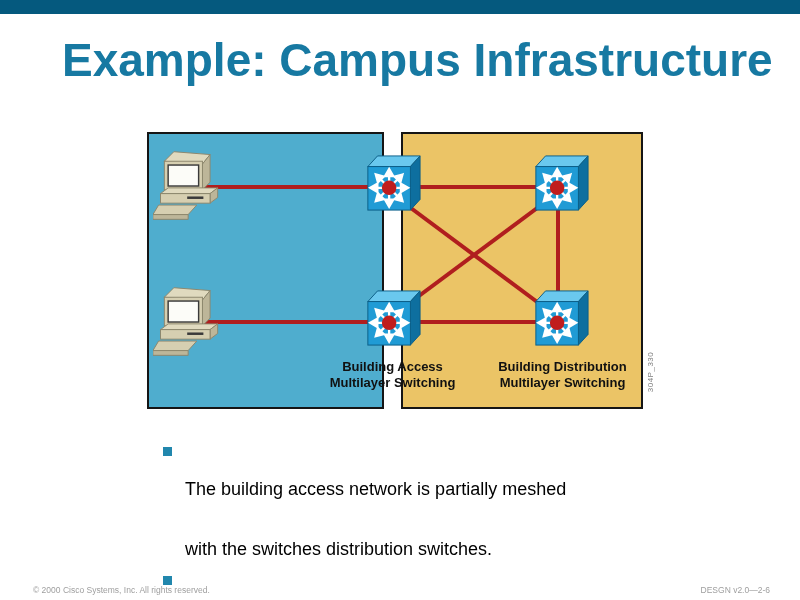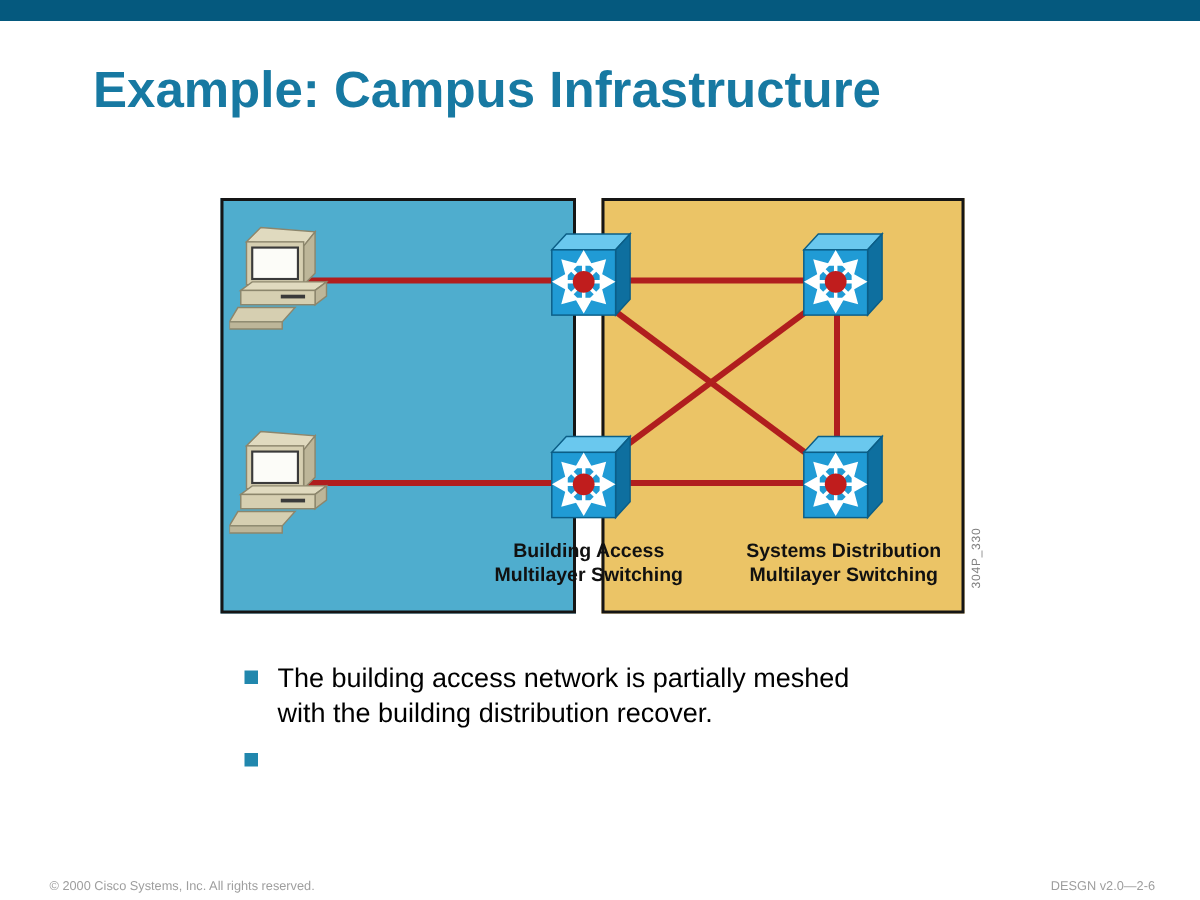--- a/index.html
+++ b/index.html
@@ -3,21 +3,21 @@
 <meta charset="utf-8">
 <style>
   html,body{margin:0;padding:0;background:#fff;}
   body{width:800px;height:600px;overflow:hidden;position:relative;
        font-family:"Liberation Sans","DejaVu Sans",sans-serif;}
   .slide{position:absolute;inset:0;background:#ffffff;}
 
   .topbar{position:absolute;left:0;top:0;width:800px;height:14px;background:#05597E;}
 
   .title{position:absolute;left:62px;top:43px;margin:0;
-         font-size:34px;font-weight:bold;line-height:35px;color:#1779A2;}
+         font-size:46px;font-weight:bold;line-height:35px;color:#1779A2;}
   .title span{display:block;}
 
   .diagram{position:absolute;left:0;top:0;width:800px;height:484px;}
   .panel{position:absolute;box-sizing:border-box;border:2px solid #151515;}
   .panel-access{left:147px;top:132px;width:237px;height:277px;background:#4FADCE;}
   .panel-dist{left:401px;top:132px;width:242px;height:277px;background:#EBC466;}
 
   .links{position:absolute;left:140px;top:130px;width:540px;height:300px;}
   .links line{stroke:#B01E1E;stroke-width:4;}
 
@@ -37,21 +37,21 @@
   .label-dist{left:465px;width:195px;}
 
   .figid{position:absolute;left:629px;top:366px;width:46px;height:12px;
          transform:rotate(-90deg);font-size:8px;color:#808080;
          text-align:center;white-space:nowrap;letter-spacing:0.5px;}
 
   .bullets{position:absolute;left:163px;top:441px;margin:0;padding:0;list-style:none;}
   .bullets li{display:flex;align-items:flex-start;margin-bottom:9px;}
   .sq{flex:0 0 auto;width:9px;height:9px;background:#2187AD;margin:6px 13px 0 0;}
   .btext{font-size:18px;line-height:23px;color:#000;}
-  .btext span{display:block;white-space:nowrap;}
+  .btext span{display:block;white-space:nowrap;margin-top:37px;}
 
   .footer{position:absolute;left:0;top:585px;width:800px;font-size:8.5px;color:#9E9E9E;}
   .copyright{position:absolute;left:33px;top:0;}
   .docid{position:absolute;right:30px;top:0;}
 </style>
 </head>
 <body>
 
 <div class="slide">
 
@@ -152,33 +152,33 @@
       </svg>
     <svg class="node sw sw-br" viewBox="0 0 60 66">
         <use href="#sym-switch"></use>
       </svg>
 
     <div class="dlabel label-access">
       <span>Building Access</span>
       <span>Multilayer Switching</span>
     </div>
     <div class="dlabel label-dist">
-      <span>Systems Distribution</span>
+      <span>Building Distribution</span>
       <span>Multilayer Switching</span>
     </div>
 
     <div class="figid">304P_330</div>
   </div>
 
   <ul class="bullets">
     <li>
       <span class="sq"></span>
       <div class="btext">
         <span>The building access network is partially meshed</span>
-        <span>with the building distribution recover.</span>
+        <span>with the switches distribution switches.</span>
       </div>
     </li>
     <li>
       <span class="sq"></span>
       <div class="btext">
       </div>
     </li>
   </ul>
 
   <div class="footer">

